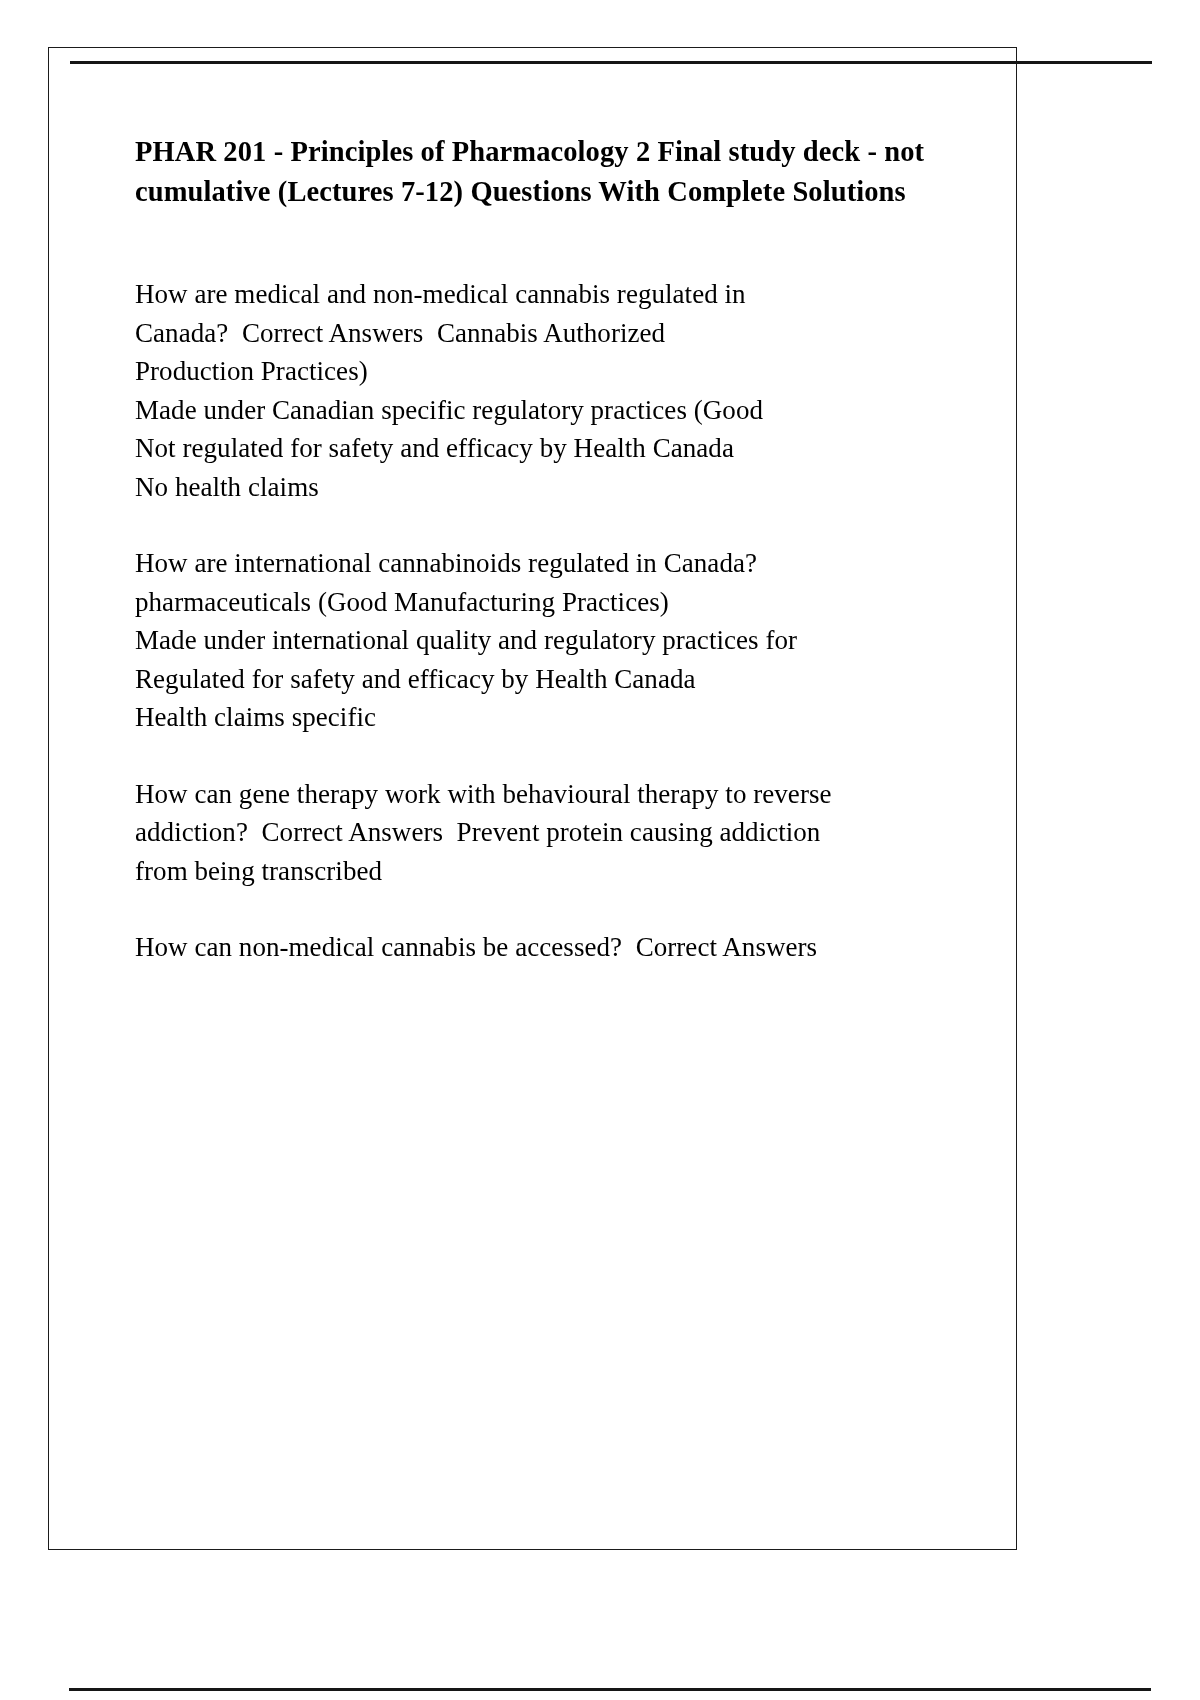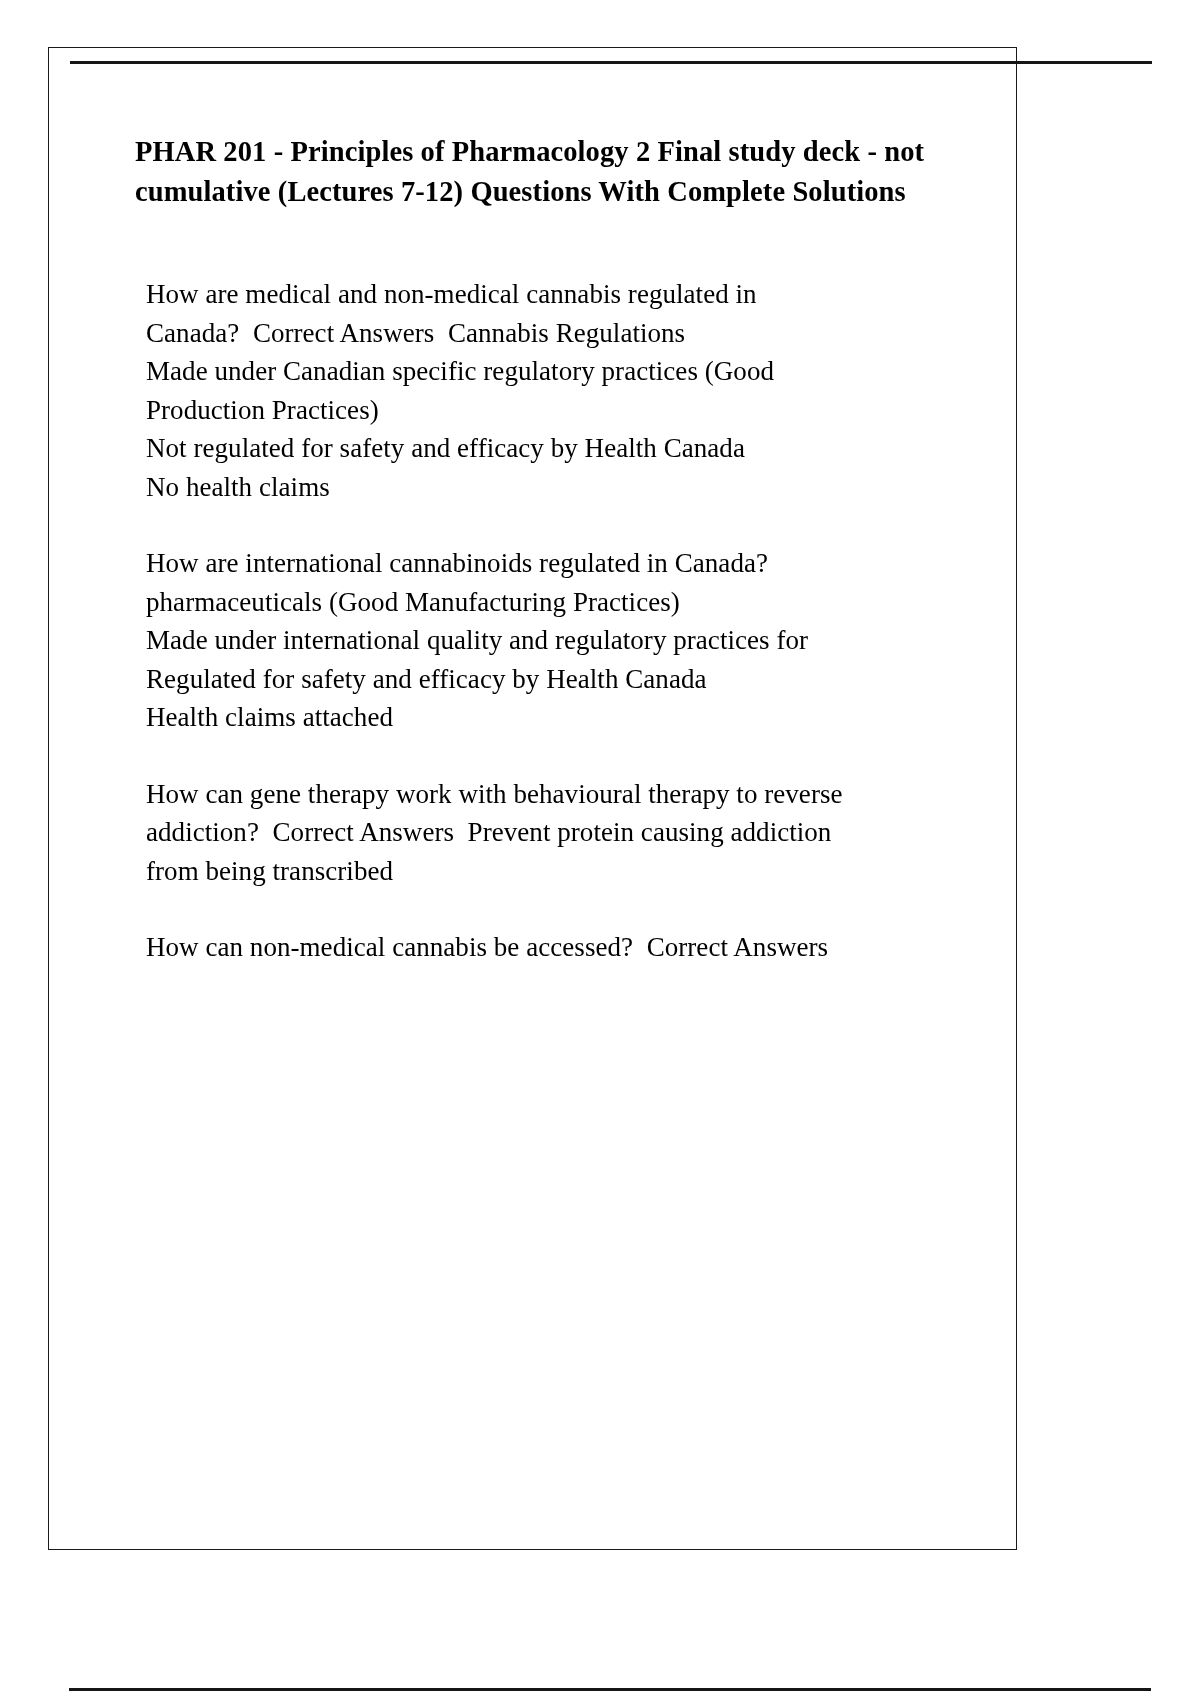--- a/index.html
+++ b/index.html
@@ -53,21 +53,20 @@
     margin: 0;
     width: 900px;
   }
 
   
   .qa-list {
     margin-top: 63px;
   }
   .qa-block {
     margin-bottom: 38px;
-    margin-left: 11px;
   }
   .qa-block:last-child {
     margin-bottom: 0;
   }
   .qa-line {
     font-size: 27px;
     line-height: 38.5px;
     white-space: pre-wrap;
     letter-spacing: 0.05px;
   }
@@ -87,32 +86,32 @@
 
 <div class="page-sheet">
   <div class="header-rule"></div>
 
   <div class="page-content">
     <h1 class="doc-title">PHAR 201 - Principles of Pharmacology 2 Final study deck - not cumulative (Lectures 7-12) Questions With Complete Solutions</h1>
 
     <div class="qa-list">
         <div class="qa-block">
           <div class="qa-line">How are medical and non-medical cannabis regulated in</div>
-          <div class="qa-line">Canada?  Correct Answers  Cannabis Regulations</div>
+          <div class="qa-line">Canada?  Correct Answers  Cannabis Authorized</div>
+          <div class="qa-line">Production Practices)</div>
           <div class="qa-line">Made under Canadian specific regulatory practices (Good</div>
-          <div class="qa-line">Production Practices)</div>
           <div class="qa-line">Not regulated for safety and efficacy by Health Canada</div>
           <div class="qa-line">No health claims</div>
         </div>
         <div class="qa-block">
           <div class="qa-line">How are international cannabinoids regulated in Canada?</div>
           <div class="qa-line">pharmaceuticals (Good Manufacturing Practices)</div>
           <div class="qa-line">Made under international quality and regulatory practices for</div>
           <div class="qa-line">Regulated for safety and efficacy by Health Canada</div>
-          <div class="qa-line">Health claims attached</div>
+          <div class="qa-line">Health claims specific</div>
         </div>
         <div class="qa-block">
           <div class="qa-line">How can gene therapy work with behavioural therapy to reverse</div>
           <div class="qa-line">addiction?  Correct Answers  Prevent protein causing addiction</div>
           <div class="qa-line">from being transcribed</div>
         </div>
         <div class="qa-block">
           <div class="qa-line">How can non-medical cannabis be accessed?  Correct Answers</div>
         </div>
       </div>

